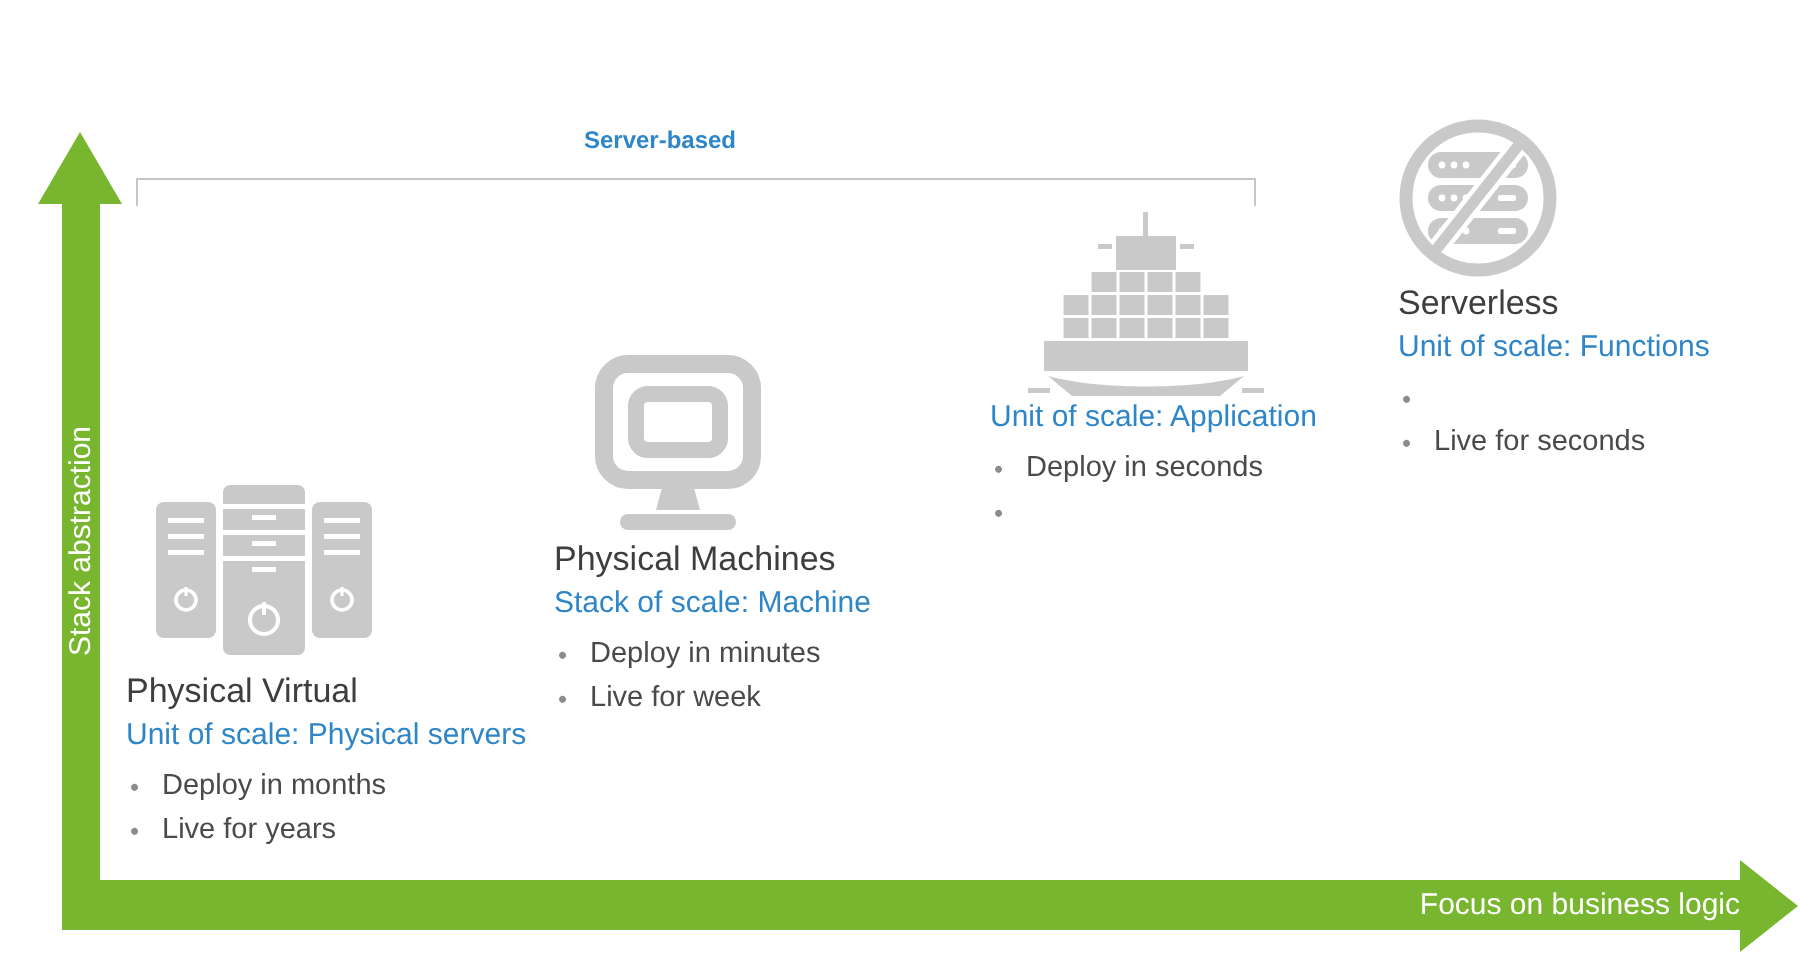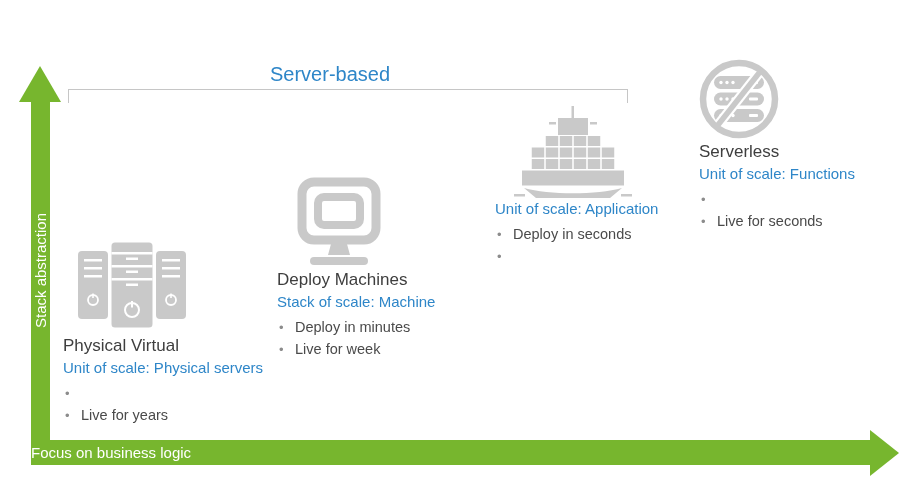--- a/index.html
+++ b/index.html
@@ -18,32 +18,32 @@
   
   .y-head{position:absolute;left:19px;top:66px;width:0;height:0;
     border-left:21.5px solid transparent;border-right:21.5px solid transparent;
     border-bottom:36px solid var(--axis-green);}
   .y-shaft{position:absolute;left:31px;top:100px;width:19px;height:365px;
     background:var(--axis-green);}
   .y-label-wrap{position:absolute;left:31px;top:95px;width:19px;height:350px;
     display:flex;align-items:center;justify-content:center;}
   .y-label{transform:rotate(-90deg);white-space:nowrap;color:#fff;font-size:15px;}
   .x-shaft{position:absolute;left:31px;top:440px;width:839px;height:25px;
-    background:var(--axis-green);display:flex;align-items:center;justify-content:flex-start;}
+    background:var(--axis-green);display:flex;align-items:center;justify-content:flex-end;}
   .x-label{color:#fff;font-size:15px;}
   .x-head{position:absolute;left:870px;top:430px;width:0;height:0;
     border-top:23px solid transparent;border-bottom:23px solid transparent;
     border-left:29px solid var(--axis-green);}
   
   .bracket{position:absolute;left:68px;top:89px;width:558px;height:13px;
     border-top:1px solid var(--bracket-gray);
     border-left:1px solid var(--bracket-gray);
     border-right:1px solid var(--bracket-gray);}
   .bracket-label{position:absolute;left:68px;top:63px;width:524px;text-align:center;
-    color:var(--accent-blue);font-size:20px;}
+    color:var(--accent-blue);font-size:12px;font-weight:bold;}
   
   .icon-abs{position:absolute;}
   .stage-text{position:absolute;width:225px;}
   .title{font-size:17px;line-height:23px;color:var(--heading-gray);}
   .unit{font-size:15px;line-height:22px;color:var(--accent-blue);}
   .bullets{margin-top:3px;}
   .bullet-row{display:flex;align-items:center;height:22px;
     font-size:14.5px;color:var(--body-gray);}
   .bullet-dot{width:16px;padding-left:2px;font-size:13px;color:#8c8c8c;flex:none;}
   
@@ -93,36 +93,37 @@
     <rect class="wf" x="50" y="44.5" width="12" height="2.5"></rect>
     <circle class="ws" cx="56" cy="71" r="7" stroke-width="2"></circle>
     <rect class="wf" x="55" y="62" width="2" height="6.5"></rect>
   </svg>
   <div class="stage-text" style="left:63px;top:334px">
     <div class="title">Physical Virtual</div>
     <div class="unit">Unit of scale: Physical servers</div>
     <div class="bullets">
       <div class="bullet-row">
         <span class="bullet-dot">•</span>
+        <span>Deploy in months</span>
       </div>
       <div class="bullet-row">
         <span class="bullet-dot">•</span>
         <span>Live for years</span>
       </div>
     </div>
   </div>
 
   <svg class="icon-abs" style="left:297px;top:177px" width="84" height="90" viewBox="0 0 84 90">
     <rect class="igs" x="5" y="5" width="74" height="58" rx="12" stroke-width="9"></rect>
     <rect class="igs" x="21" y="20" width="42" height="28" rx="6" stroke-width="8"></rect>
     <polygon class="ig" points="34,67 50,67 53,78 31,78"></polygon>
     <rect class="ig" x="13" y="80" width="58" height="8" rx="4"></rect>
   </svg>
   <div class="stage-text" style="left:277px;top:268px">
-    <div class="title">Deploy Machines</div>
+    <div class="title">Physical Machines</div>
     <div class="unit">Stack of scale: Machine</div>
     <div class="bullets">
       <div class="bullet-row">
         <span class="bullet-dot">•</span>
         <span>Deploy in minutes</span>
       </div>
       <div class="bullet-row">
         <span class="bullet-dot">•</span>
         <span>Live for week</span>
       </div>

